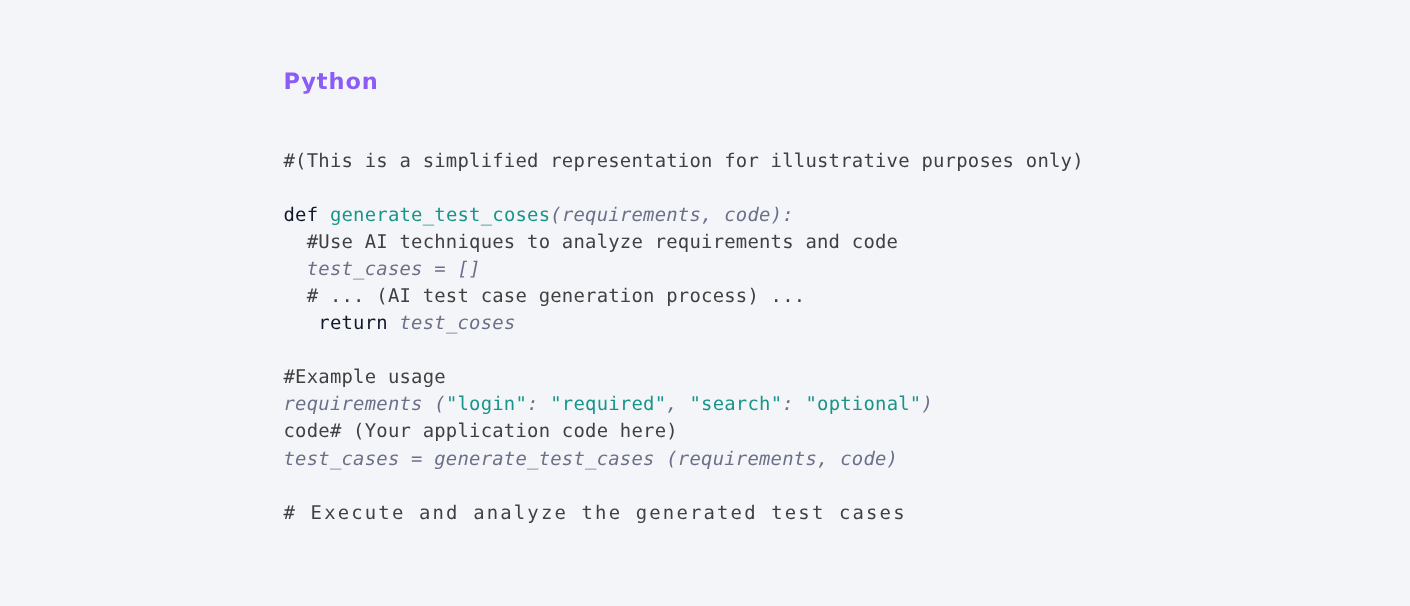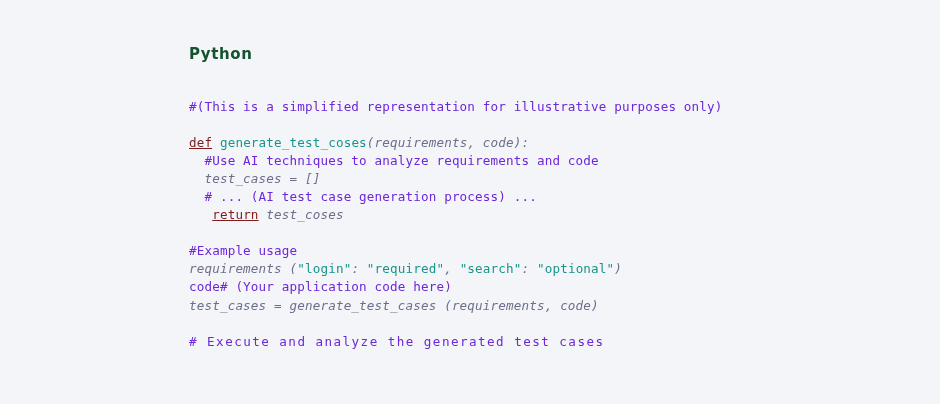--- a/index.html
+++ b/index.html
@@ -17,21 +17,21 @@
     position: relative;
     width: 940px;
     height: 404px;
     box-sizing: border-box;
     padding: 44px 0 0 189px;
   }
   #language-label {
     font-family: "DejaVu Sans", "Liberation Sans", sans-serif;
     font-size: 15px;
     font-weight: bold;
-    color: #14532d;
+    color: #8b5cf6;
     letter-spacing: 0.6px;
     line-height: 20px;
     margin: 0 0 34px 0;
   }
   #code-block {
     font-family: "DejaVu Sans Mono", "Liberation Mono", monospace;
     font-size: 12.6px;
     line-height: 18.05px;
     color: #6b7089;
     white-space: pre;
@@ -40,25 +40,25 @@
   .code-line {
     white-space: pre;
     min-height: 18.05px;
   }
   .code-line.blank {
     height: 18.05px;
   }
   .tok {
     white-space: pre;
   }
-  .tok-keyword { color: #7f1d1d; text-decoration: underline; }
+  .tok-keyword { color: #0f172a; }
   .tok-func    { color: #17958a; }
   .tok-string  { color: #17958a; }
   .tok-plain   { color: #6b7089; font-style: italic; }
-  .tok-comment { color: #6d28d9; text-align: center; }
+  .tok-comment { color: #404040; text-align: center; }
   .code-line.spaced {
     letter-spacing: 1.45px;
   }
 </style>
 </head>
 <body>
 
 <div id="snippet-root">
 
   <div id="language-label">Python</div>

